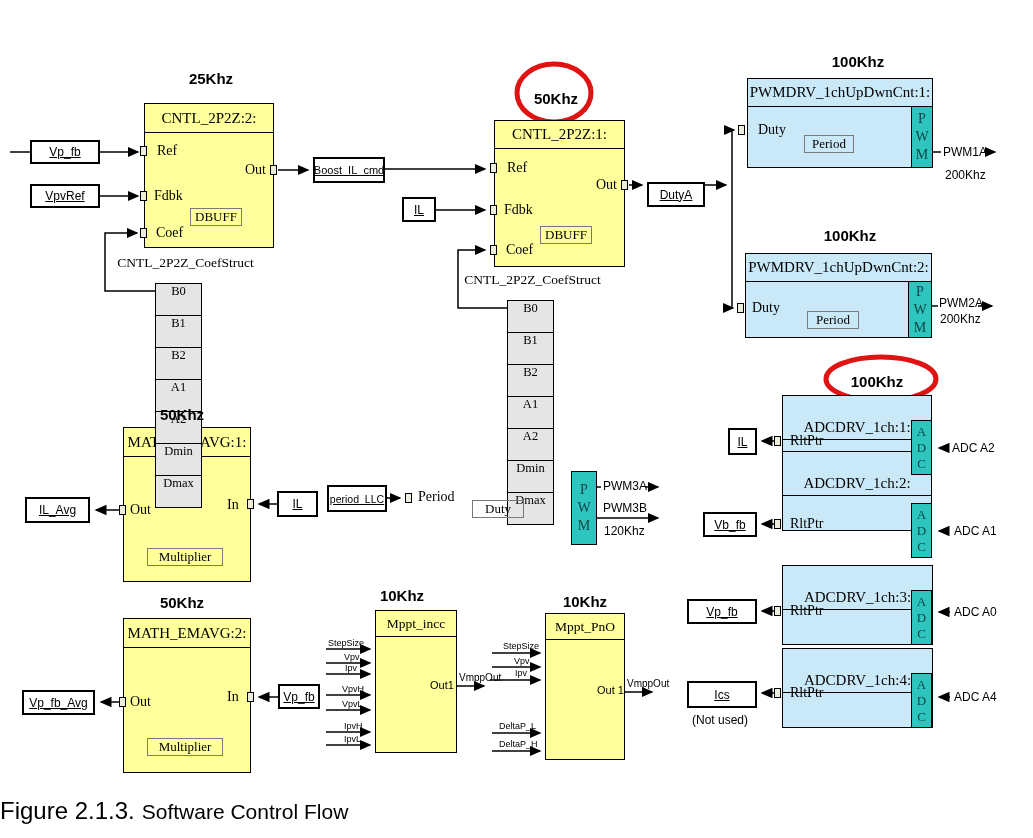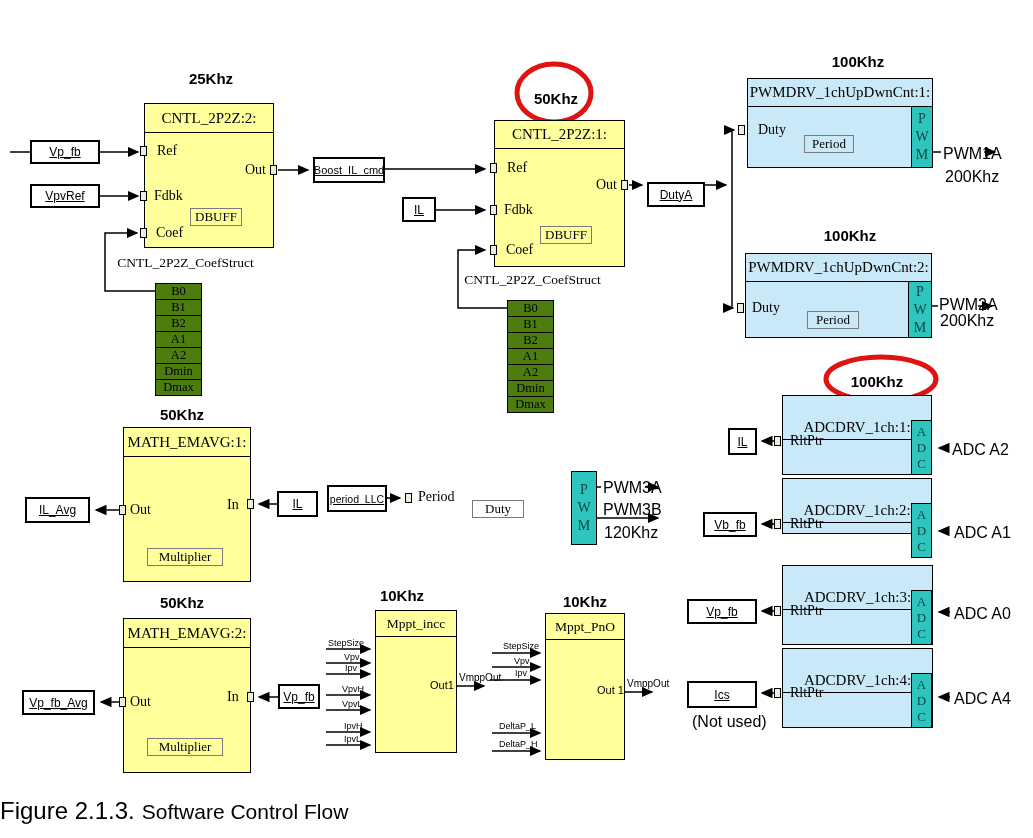--- a/index.html
+++ b/index.html
@@ -24,23 +24,23 @@
   .f11 { font-size:11px; } .f10 { font-size:10.5px; }
   .freq { position:absolute; width:100px; text-align:center; font-weight:bold; font-size:15px; z-index:5; white-space:nowrap; }
   .inner { position:absolute; border:1px solid #7a7a7a; text-align:center; font-family:"Liberation Serif", serif;
            font-size:13px; z-index:3; line-height:16px; }
   .band { position:absolute; background:#2EC5BE; border:1px solid #000; display:flex; flex-direction:column;
           align-items:center; justify-content:center; font-family:"Liberation Serif", serif; color:#0d4747; z-index:3; }
   .band span { display:block; line-height:18px; font-size:14px; }
   .band.adc span { line-height:16px; font-size:13px; }
   .port { position:absolute; width:7px; height:10px; background:#EDEDDB; border:1px solid #000; z-index:4; }
   .coef-stack { position:absolute; z-index:3; border-top:1px solid #000; }
-  .coef-row { width:47px; height:16px; background:#4d7c0f; border:1px solid #000; border-top:none; text-align:center;
+  .coef-row { width:47px; height:32px; background:#e5e5e5; border:1px solid #000; border-top:none; text-align:center;
               font-family:"Liberation Serif", serif; font-size:12.5px; line-height:15px; }
-  .slabel { position:absolute; font-size:16px; z-index:3; white-space:nowrap; }
+  .slabel { position:absolute; font-size:12px; z-index:3; white-space:nowrap; }
   .mlabel { position:absolute; font-size:9px; z-index:3; white-space:nowrap; }
   .structlabel { position:absolute; font-family:"Liberation Serif", serif; font-size:13.5px; z-index:3;
                  width:165px; text-align:center; white-space:nowrap; }
   .caption { position:absolute; top:797px; left:0; width:100%; text-align:left; z-index:5; }
   .caption .p1 { font-size:24px; }
   .caption .p2 { font-size:21px; margin-left:7px; }
 </style>
 </head>
 <body>
 
@@ -194,21 +194,21 @@
   </div>
   <div class="plabel" style="left:790px;top:433px">RltPtr</div>
   <div class="band adc" style="left:911px;top:420px;width:21px;height:55px">
     <span>A</span>
       <span>D</span>
       <span>C</span>
   </div>
   <div class="port" style="left:774px;top:436px"></div>
   <div class="slabel" style="left:952px;top:441px">ADC A2</div>
 
-  <div class="blk blue" style="left:782px;top:478px;width:150px;height:56px">
+  <div class="blk blue" style="left:782px;top:451px;width:150px;height:80px">
     <div class="blk-title t25">ADCDRV_1ch:2:</div>
   </div>
   <div class="plabel" style="left:790px;top:516px">RltPtr</div>
   <div class="band adc" style="left:911px;top:503px;width:21px;height:55px">
     <span>A</span>
       <span>D</span>
       <span>C</span>
   </div>
   <div class="port" style="left:774px;top:519px"></div>
   <div class="slabel" style="left:954px;top:524px">ADC A1</div>

